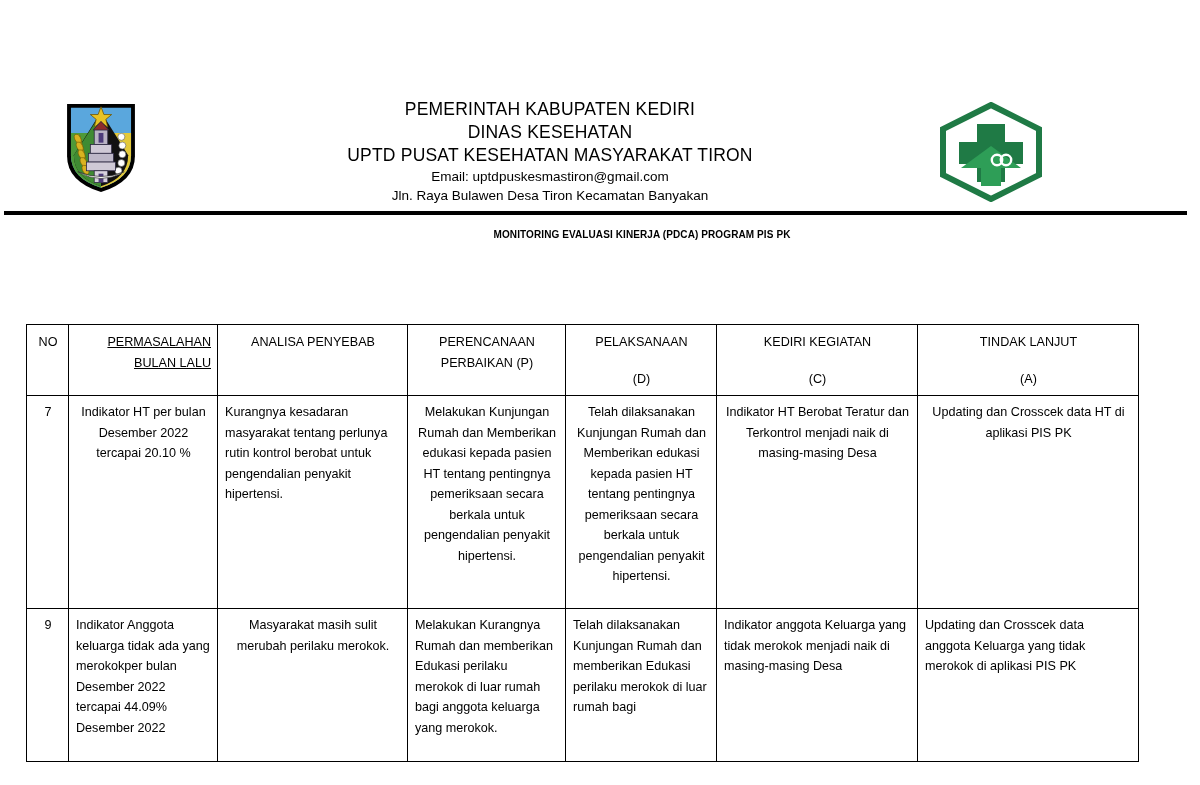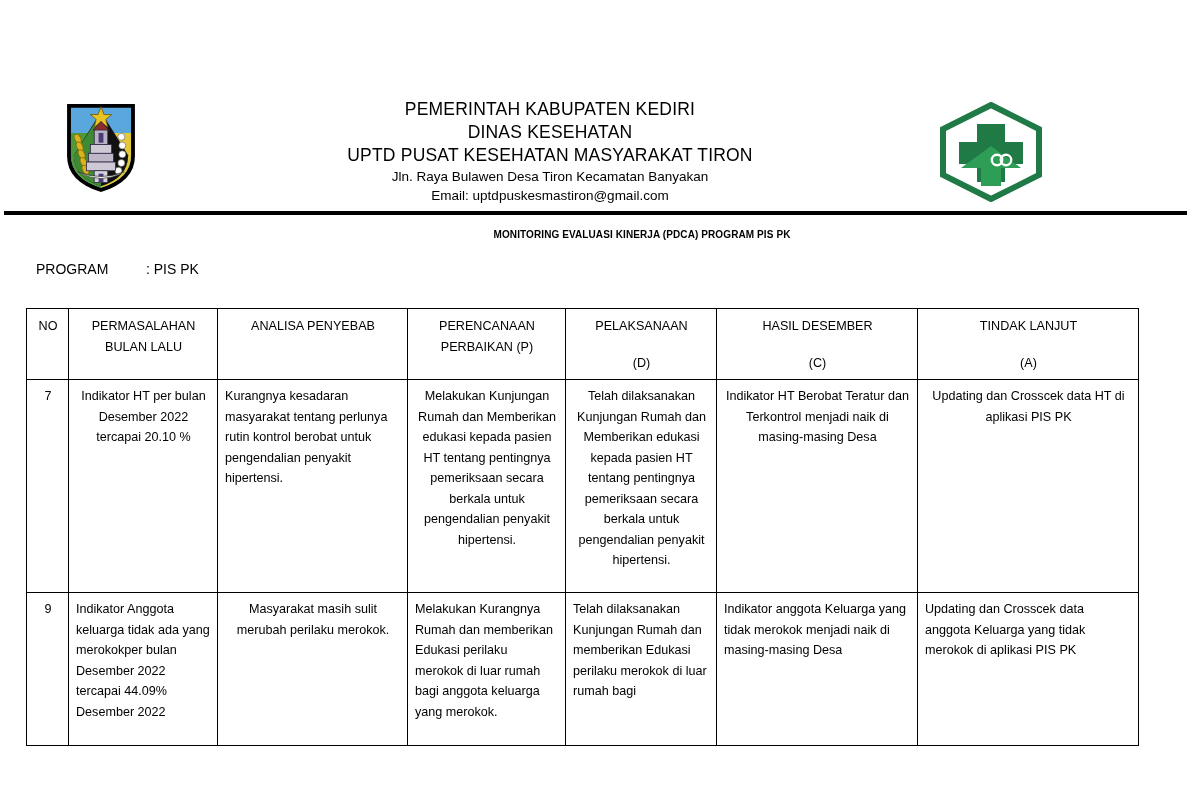--- a/index.html
+++ b/index.html
@@ -89,21 +89,21 @@
     height: 33px;
     align-items: flex-start;
   }
   .meta-label { width: 110px; }
   .meta-value { }
 
   
   .tbl-wrap {
     position: absolute;
     left: 26px;
-    top: 308px;
+    top: 324px;
     width: 1112px;
   }
   table.pdca {
     border-collapse: collapse;
     table-layout: fixed;
     width: 1112px;
     font-size: 12.6px;
   }
   table.pdca th,
   table.pdca td {
@@ -184,22 +184,22 @@
         <rect x="37.5" y="76" width="5" height="9" fill="#4c3b7a"></rect>
       </g>
       <path d="M16 74 q24 14 48 0 q-24 10 -48 0 Z" fill="#ffffff" stroke="#333333" stroke-width="0.7"></path>
     </svg>
   </div>
 
   <div class="lh-text">
     <div class="lh-line1">PEMERINTAH KABUPATEN KEDIRI</div>
     <div class="lh-line2">DINAS KESEHATAN</div>
     <div class="lh-line3">UPTD PUSAT KESEHATAN MASYARAKAT TIRON</div>
+    <div class="lh-addr">Email: uptdpuskesmastiron@gmail.com</div>
     <div class="lh-addr">Jln. Raya Bulawen Desa Tiron Kecamatan Banyakan</div>
-    <div class="lh-addr">Email: uptdpuskesmastiron@gmail.com</div>
   </div>
 
   <div class="logo-right">
     <svg viewBox="0 0 112 100" width="112" height="100" aria-hidden="true">
       <polygon points="56,3 104,27 104,73 56,97 8,73 8,27" fill="#ffffff" stroke="#1f7a45" stroke-width="6"></polygon>
       <path d="M42 22 H70 V40 H88 V62 H70 V80 H42 V62 H24 V40 H42 Z" fill="#1f7a45"></path>
       <path d="M56 44 L86 66 H26 Z" fill="#2e9e57"></path>
       <rect x="46" y="62" width="20" height="22" fill="#2e9e57"></rect>
       <g fill="none" stroke="#ffffff" stroke-width="2.4">
         <circle cx="62" cy="58" r="5.2"></circle>
@@ -207,59 +207,55 @@
       </g>
     </svg>
   </div>
 </div>
 
 <div class="rule"></div>
 
 <div class="doc-title">MONITORING EVALUASI KINERJA (PDCA) PROGRAM PIS PK</div>
 
 <div class="meta">
-  <div class="meta-row">
-    <span class="meta-label">PROGRAM</span>
-    <span class="meta-value">: PIS PK</span>
-  </div>
 </div>
 
 <div class="tbl-wrap">
   <table class="pdca">
     <colgroup>
       <col class="col-no">
         <col class="col-problem">
         <col class="col-cause">
       <col class="col-plan">
         <col class="col-do">
         <col class="col-check">
         <col class="col-act">
     </colgroup>
     <thead>
       <tr>
         <th>
           <span class="hdr-stack">NO</span>
         </th>
-        <th style="text-align:center;">
+        <th style="text-align:right;text-decoration:underline;">
           <span class="hdr-stack">PERMASALAHAN</span>
           <span class="hdr-stack">BULAN LALU</span>
         </th>
         <th>
           <span class="hdr-stack">ANALISA PENYEBAB</span>
         </th>
         <th>
           <span class="hdr-stack">PERENCANAAN</span>
           <span class="hdr-stack">PERBAIKAN  (P)</span>
         </th>
         <th>
           <span class="hdr-stack">PELAKSANAAN</span>
           <span class="hdr-sub">(D)</span>
         </th>
         <th>
-          <span class="hdr-stack">HASIL DESEMBER</span>
+          <span class="hdr-stack">KEDIRI KEGIATAN</span>
           <span class="hdr-sub">(C)</span>
         </th>
         <th>
           <span class="hdr-stack">TINDAK LANJUT</span>
           <span class="hdr-sub">(A)</span>
         </th>
       </tr>
     </thead>
     <tbody>
       <tr class="row-tall">

